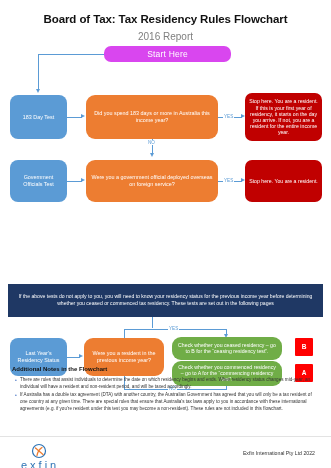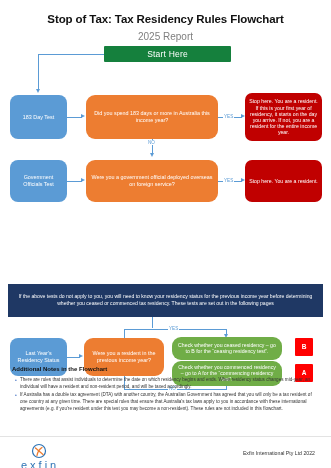--- a/index.html
+++ b/index.html
@@ -54,22 +54,22 @@
     display: flex;
     align-items: center;
     justify-content: center;
     text-align: center;
     color: #ffffff;
     line-height: 1.18;
     padding: 2px 4px;
     overflow: hidden;
   }
   .start-bar {
-    background: #15803d;
-    border-radius: 1px;
+    background: #d946ef;
+    border-radius: 7px;
     font-size: 8.5px;
     letter-spacing: .2px;
     text-align: center;
   }
   .blue-box {
     background: #5b9bd5;
     border-radius: 8px;
     font-size: 5.4px;
   }
   .orange-box {
@@ -210,22 +210,22 @@
     font-size: 5.2px;
     color: #333;
   }
 </style>
 </head>
 <body>
 
 <div class="page">
 
   <div class="header">
-    <div class="doc-title">Stop of Tax: Tax Residency Rules Flowchart</div>
-    <div class="doc-subtitle">2025 Report</div>
+    <div class="doc-title">Board of Tax: Tax Residency Rules Flowchart</div>
+    <div class="doc-subtitle">2016 Report</div>
   </div>
 
   <div class="flow">
 
     <div class="node start-bar" style="left:104px; top:3px; width:127px; height:16px;">Start Here</div>
 
     <div class="conn h-line" style="left:38px; top:11px; width:66px;"></div>
     <div class="conn v-line" style="left:38px; top:11px; height:37px;"></div>
     <div class="arrow-d" style="left:35.5px; top:46px;"></div>
 

